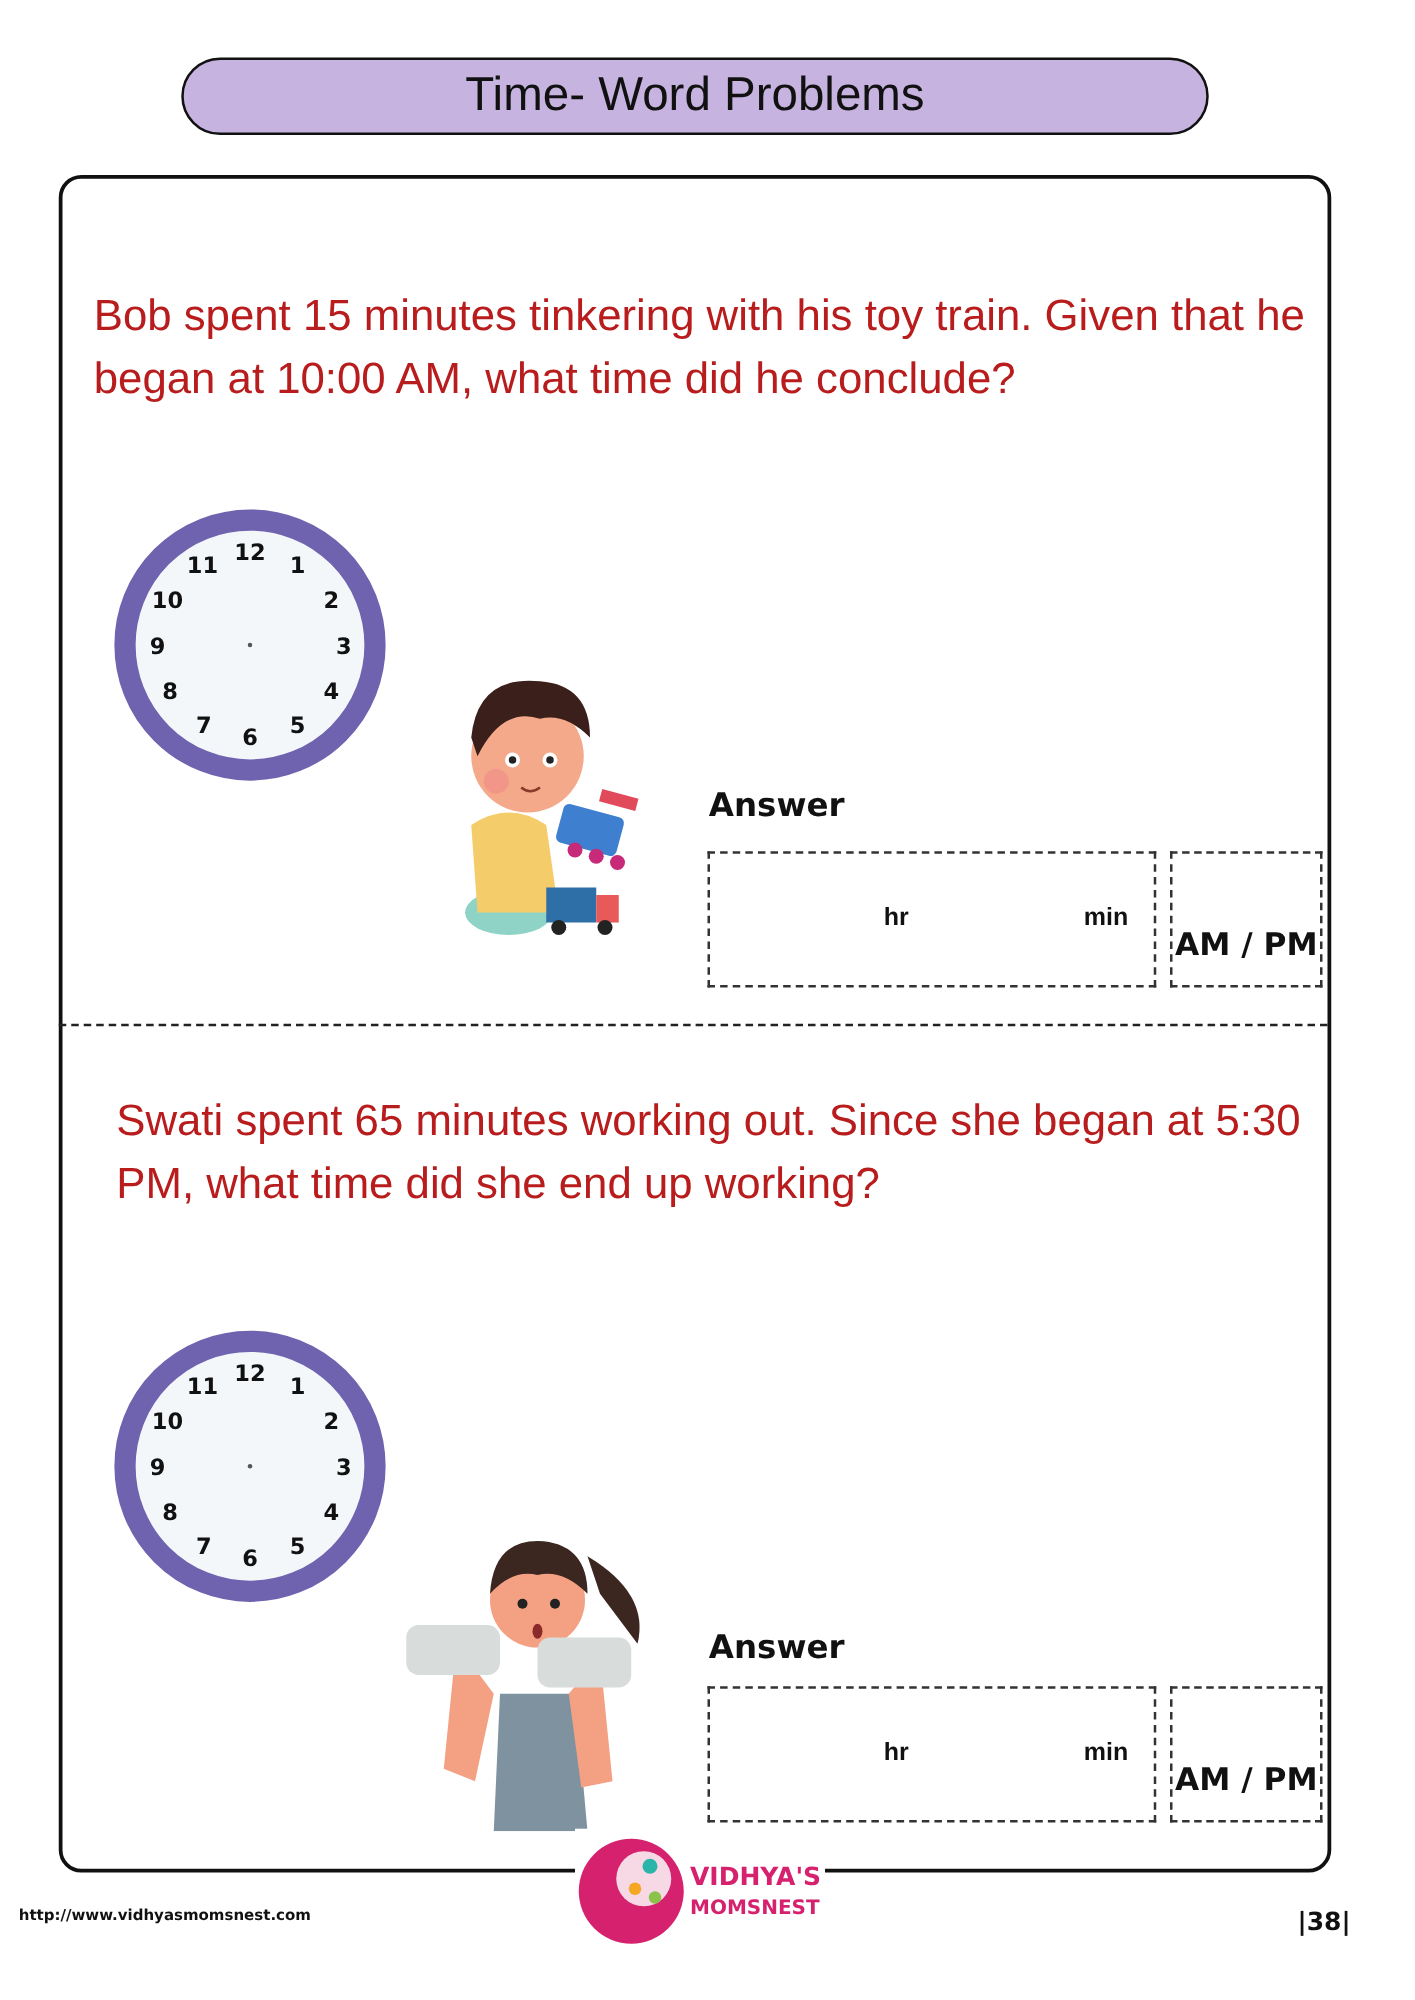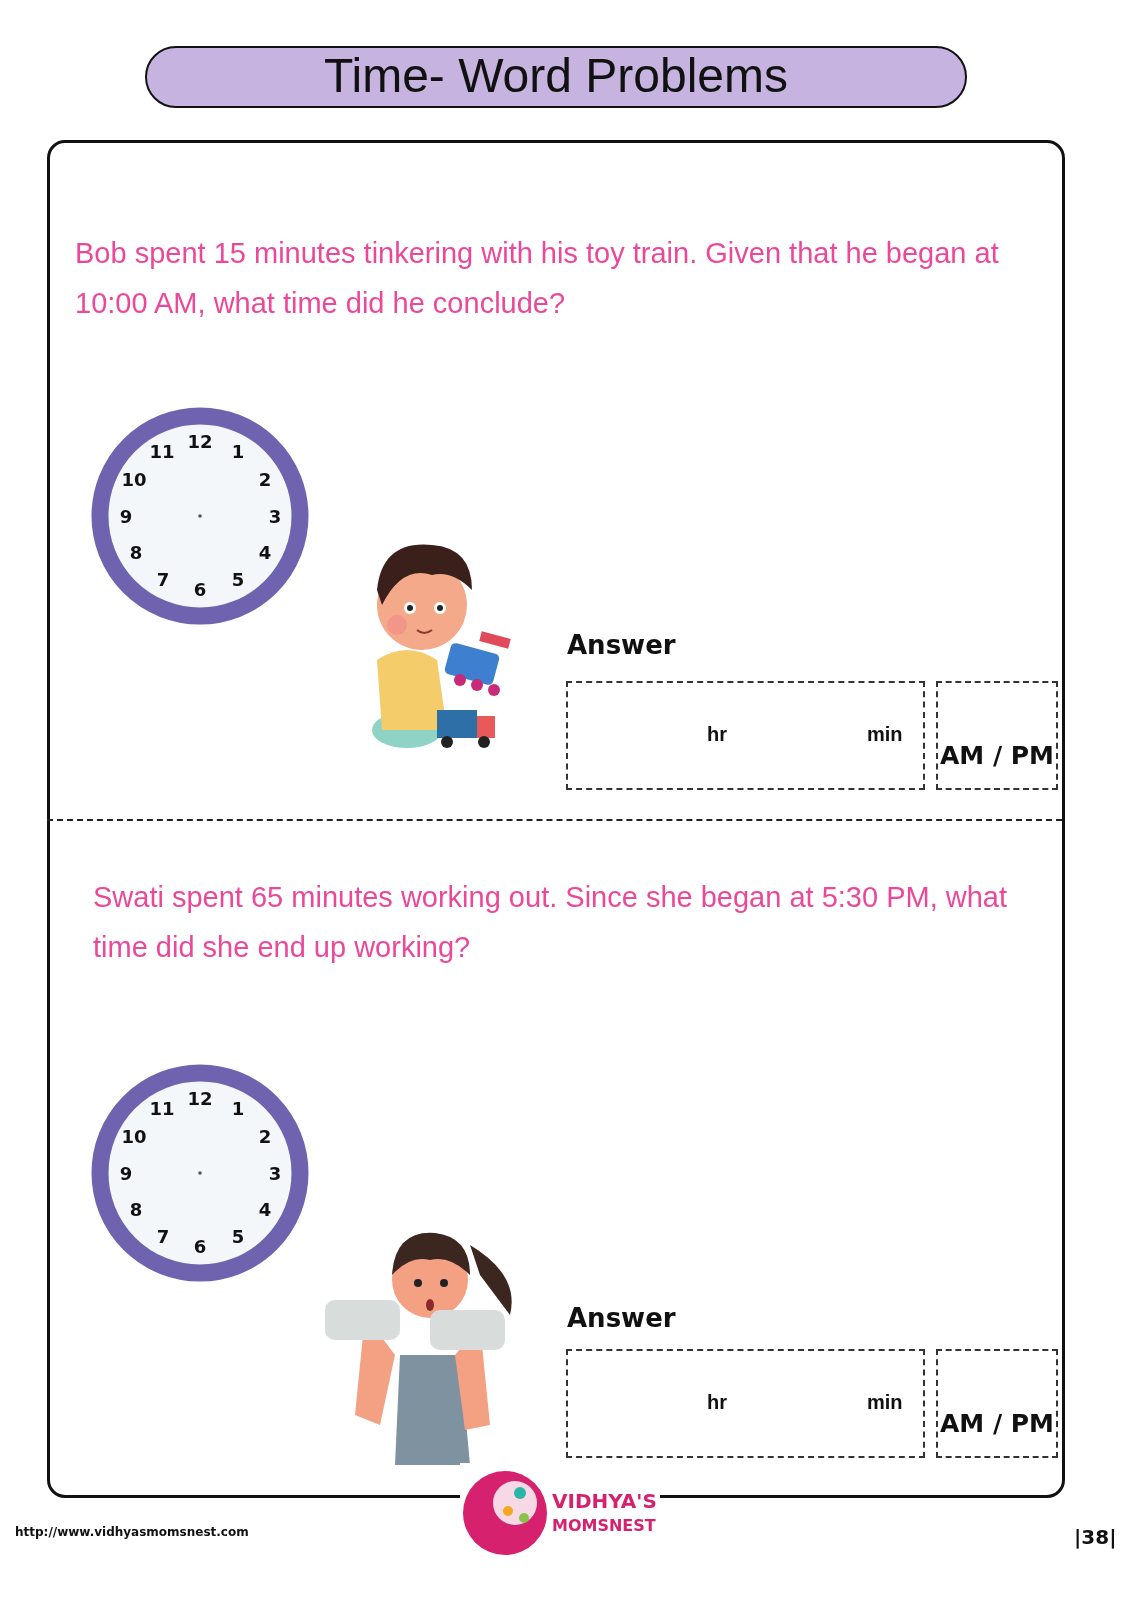--- a/index.html
+++ b/index.html
@@ -1,21 +1,21 @@
 <!DOCTYPE html>
 <html><head>
 <meta charset="utf-8">
 <style>
   html,body{margin:0;padding:0;background:#fff;}
   body{width:1132px;height:1600px;position:relative;overflow:hidden;font-family:"Liberation Sans",sans-serif;color:#111;}
   .title-pill{position:absolute;left:145px;top:46px;width:822px;height:62px;background:#c6b3e0;border:2px solid #111;border-radius:32px;box-sizing:border-box;text-align:center;}
-  .title-pill span{display:block;font-size:48px;line-height:68px;margin-top:-6px;letter-spacing:0px;}
+  .title-pill span{display:block;font-size:38px;line-height:68px;margin-top:-6px;letter-spacing:0px;}
   .card{position:absolute;left:47px;top:140px;width:1018px;height:1358px;border:3px solid #111;border-radius:18px;box-sizing:border-box;}
   .divider{position:absolute;left:47px;top:819px;width:1015px;border-top:2px dashed #222;}
-  .q{position:absolute;font-size:29px;line-height:50px;color:#ec4899;}
+  .q{position:absolute;font-size:35px;line-height:50px;color:#b91c1c;}
   .q1{left:75px;top:228px;width:980px;}
   .q2{left:93px;top:872px;width:960px;}
   .clock{position:absolute;width:220px;height:220px;}
   .clock1{left:90px;top:406px;}
   .clock2{left:90px;top:1063px;}
   .answer-label{position:absolute;font-weight:bold;font-size:26px;font-family:"DejaVu Sans",sans-serif;}
   .al1{left:567px;top:630px;}
   .al2{left:567px;top:1303px;}
   .box-time{position:absolute;border:2px dashed #333;box-sizing:border-box;width:359px;height:109px;}
   .bt1{left:566px;top:681px;}
@@ -24,21 +24,21 @@
   .ba1{left:936px;top:681px;}
   .ba2{left:936px;top:1349px;}
   .box-ampm span{font-weight:bold;font-size:25px;font-family:"DejaVu Sans",sans-serif;white-space:nowrap;margin-top:40px;}
   .unit{position:absolute;top:40px;font-weight:bold;font-size:20px;font-family:Liberation Sans, sans-serif;}
   .unit-hr{left:139px;}
   .unit-min{left:299px;}
   .illus{position:absolute;}
   .boy{left:352px;top:530px;width:175px;height:230px;}
   .girl{left:320px;top:1215px;width:210px;height:250px;}
   .footer-url{position:absolute;left:15px;top:1525px;font-weight:bold;font-size:12px;font-family:"DejaVu Sans",sans-serif;}
-  .page-num{position:absolute;left:1038px;top:1525px;font-weight:bold;font-size:20px;font-family:"DejaVu Sans",sans-serif;margin-left:36px;}
+  .page-num{position:absolute;left:1038px;top:1525px;font-weight:bold;font-size:20px;font-family:"DejaVu Sans",sans-serif;}
   .logo{position:absolute;left:460px;top:1463px;width:200px;height:100px;background:#fff;}
 </style>
 </head>
 <body>
 
 <div class="title-pill">
   <span>Time- Word Problems</span>
 </div>
 
 <div class="card"></div>

